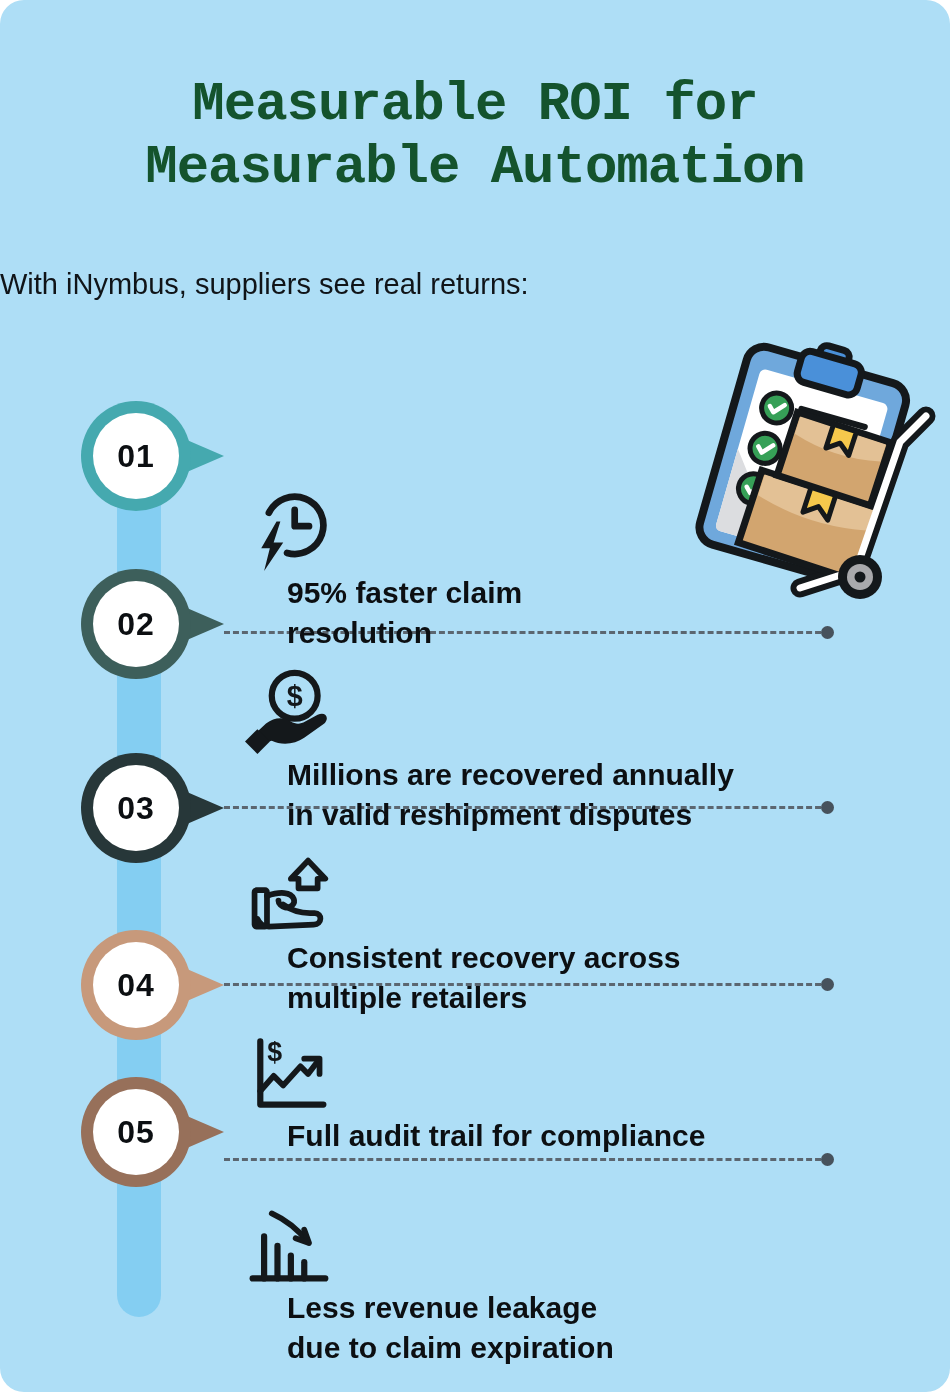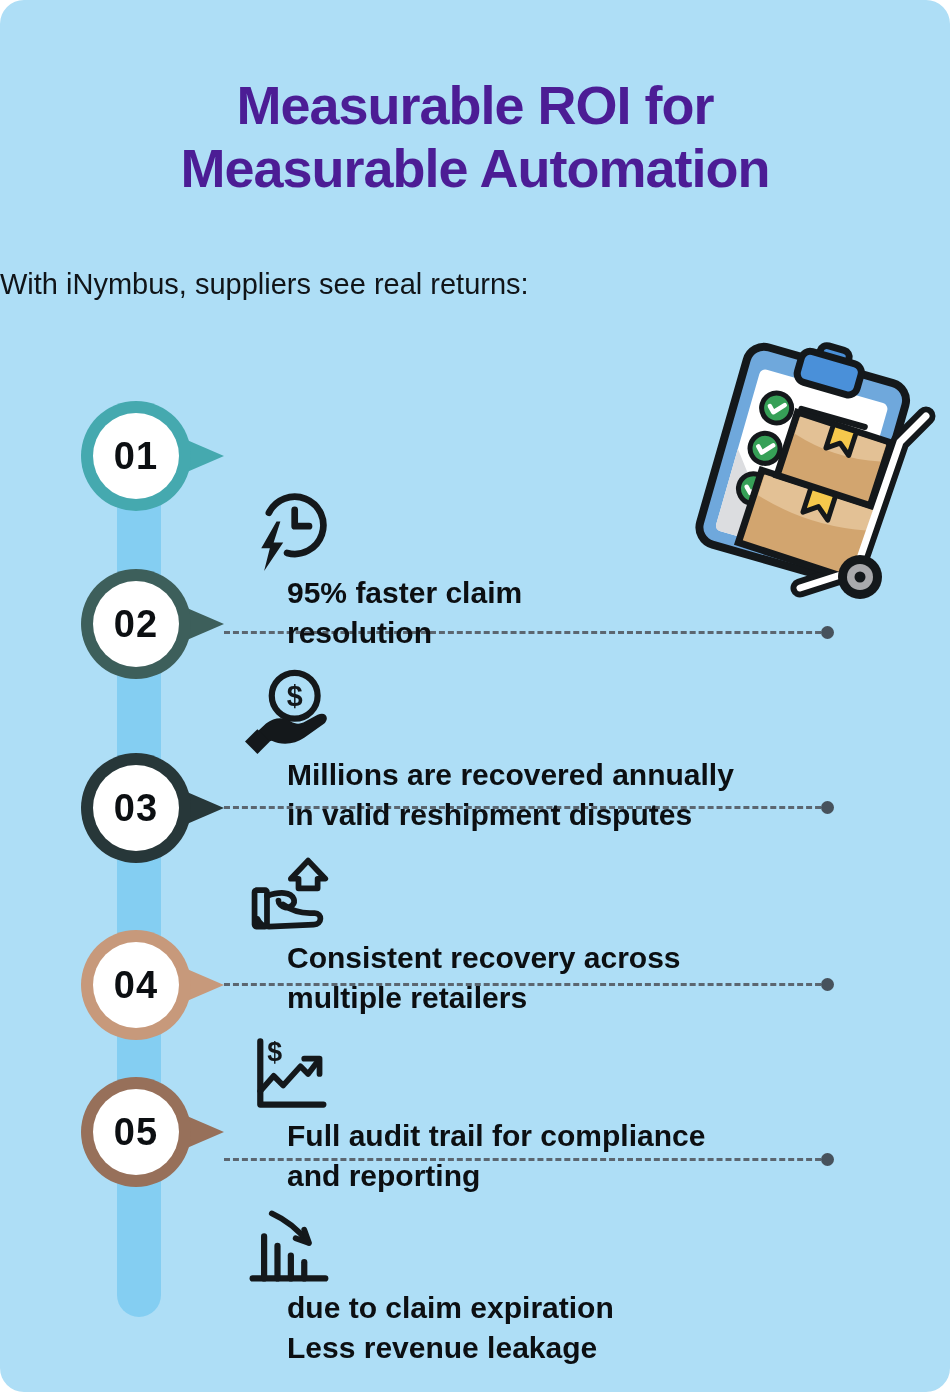--- a/index.html
+++ b/index.html
@@ -3,22 +3,22 @@
 <meta charset="utf-8">
 <style>
   html,body{margin:0;padding:0;background:#ffffff;}
   .card{
     position:relative;width:950px;height:1392px;margin:0 auto;
     background:#AEDEF6;border-radius:24px;overflow:hidden;
     font-family:"Liberation Sans",sans-serif;color:#0d1014;
   }
   .title{
     position:absolute;top:74px;left:0;width:950px;text-align:center;
-    font-family:Liberation Sans, sans-serif;
-    font-weight:800;font-size:54px;line-height:1.16;letter-spacing:-1px;color:#4c1d95;
+    font-family:Liberation Mono, monospace;
+    font-weight:800;font-size:54px;line-height:1.16;letter-spacing:-1px;color:#14532d;
   }
   .subtitle{
     position:absolute;top:268px;left:0;width:950px;
     font-size:29px;font-weight:500;color:#101418;
   }
   .band{
     position:absolute;left:117px;top:455px;width:44px;height:862px;
     background:#84CEF2;border-radius:0 0 22px 22px;z-index:1;
   }
   .connector{
@@ -27,21 +27,21 @@
   }
   .connector::after{
     content:"";position:absolute;right:-4px;top:-8px;width:13px;height:13px;
     border-radius:50%;background:#47525c;
   }
   .marker{position:absolute;left:78px;width:150px;height:120px;z-index:3;}
   .marker svg{position:absolute;left:0;top:0;}
   .marker .num{
     position:absolute;left:0;top:0;width:116px;height:120px;
     display:flex;align-items:center;justify-content:center;
-    font-size:38px;font-weight:700;color:#0c0f12;letter-spacing:1px;
+    font-size:32px;font-weight:700;color:#0c0f12;letter-spacing:1px;
   }
   .item{position:absolute;left:245px;display:flex;align-items:flex-start;z-index:2;flex-direction:column;}
   .item .icon{flex:0 0 86px;margin-top:4px;}
   .item .text{
     margin-left:42px;font-size:30px;font-weight:700;line-height:1.32;color:#0c0f12;
   }
   .illus{position:absolute;left:650px;top:340px;width:300px;height:268px;z-index:2;}
   .stroke{stroke:#14181b;fill:none;stroke-linecap:round;stroke-linejoin:round;}
 </style>
 </head>
@@ -149,37 +149,36 @@
 
   <div class="item" style="top:1026px">
     <svg class="icon" width="86" height="86" viewBox="0 0 90 90">
       <path class="stroke" stroke-width="6.5" d="M16 12 V78 H82"></path>
       <text x="31" y="32" text-anchor="middle" font-family="Liberation Sans, sans-serif" font-size="28" font-weight="bold" fill="#14181b">$</text>
       <path class="stroke" stroke-width="6" d="M16 64 L30 48 L40 58 L58 38 L66 46 L76 33"></path>
       <path class="stroke" stroke-width="6" d="M62 30 H78 V46"></path>
     </svg>
     <div class="text">
       <div>Full audit trail for compliance</div>
-      <div>and reporting</div>
     </div>
   </div>
 
   <div class="item" style="top:1198px">
     <svg class="icon" width="86" height="86" viewBox="0 0 90 90">
       <path class="stroke" stroke-width="6.5" d="M8 80 H84"></path>
       <path class="stroke" stroke-width="6.5" d="M20 36 V80"></path>
       <path class="stroke" stroke-width="6.5" d="M34 46 V80"></path>
       <path class="stroke" stroke-width="6.5" d="M48 56 V80"></path>
       <path class="stroke" stroke-width="6.5" d="M62 63 V80"></path>
       <path class="stroke" stroke-width="6" d="M28 12 Q50 22 66 42"></path>
       <path class="stroke" stroke-width="6" d="M53 38 L67 43 L62 29"></path>
     </svg>
     <div class="text">
+      <div>Less revenue leakage</div>
       <div>due to claim expiration</div>
-      <div>Less revenue leakage</div>
     </div>
   </div>
 
   <svg class="illus" viewBox="0 0 300 268">
     <g transform="rotate(16 155 125)">
       <rect x="70" y="22" width="165" height="205" rx="18" fill="#6FA8DC" stroke="#14181b" stroke-width="8"></rect>
       <rect x="86" y="44" width="133" height="168" rx="6" fill="#ffffff"></rect>
       <path d="M86 128 L86 206 Q86 212 92 212 L152 212 Z" fill="#DCDDE0"></path>
       <rect x="138" y="4" width="30" height="18" rx="7" fill="#4A90D9" stroke="#14181b" stroke-width="7"></rect>
       <rect x="122" y="14" width="62" height="32" rx="9" fill="#4A90D9" stroke="#14181b" stroke-width="7"></rect>

